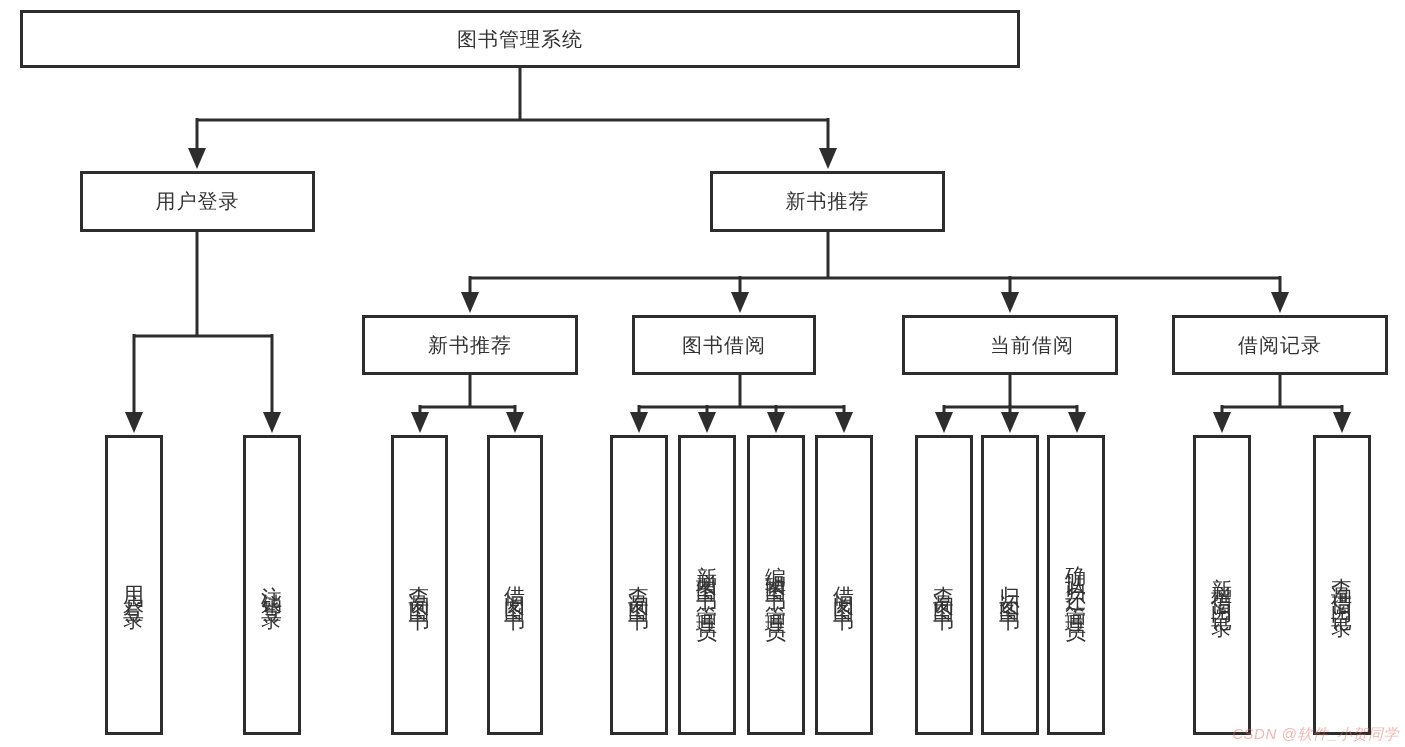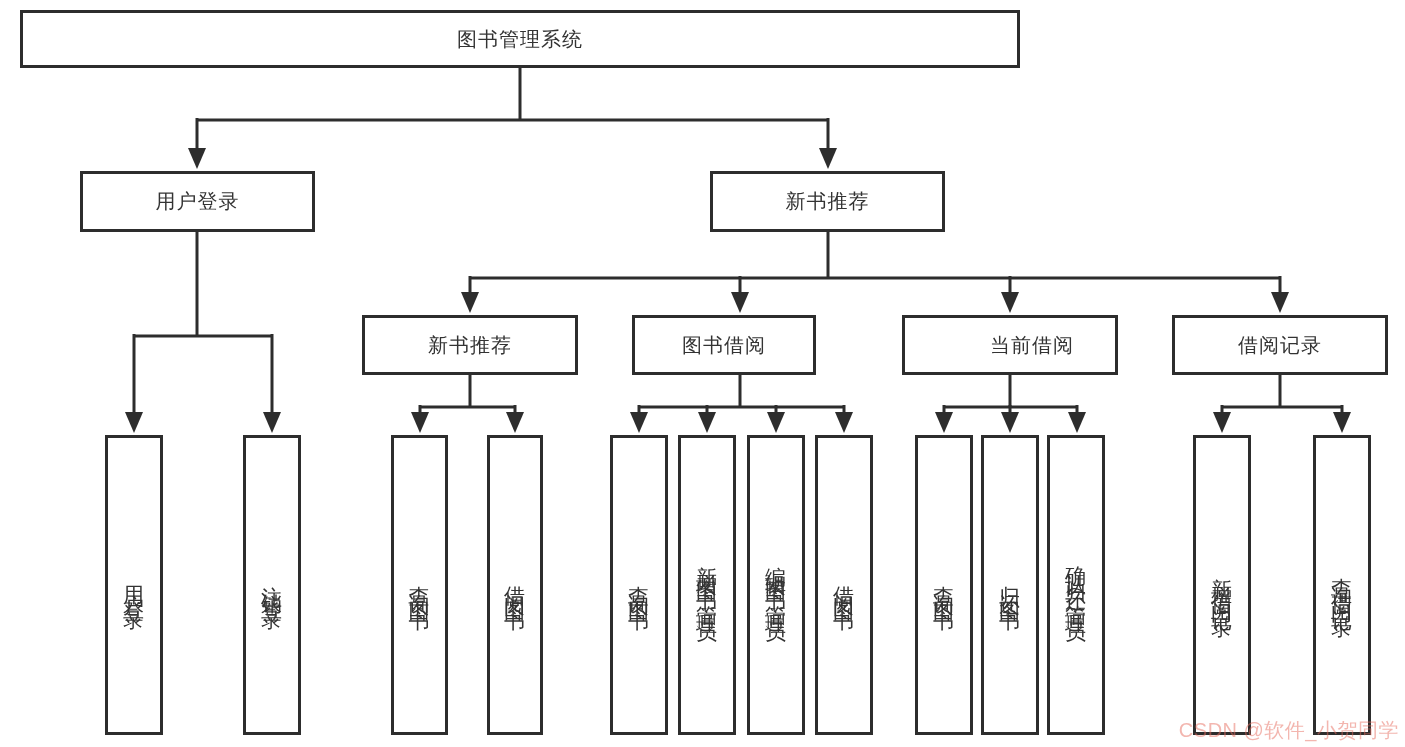--- a/index.html
+++ b/index.html
@@ -48,25 +48,26 @@
     font-size: 21px;
     letter-spacing: 8px;
     line-height: 1;
     color: #333333;
     white-space: nowrap;
   }
   .watermark {
     position: absolute;
     right: 6px;
     bottom: 3px;
-    font-size: 20px;
+    font-size: 15px;
     color: rgba(232, 110, 96, 0.5);
     letter-spacing: 0.5px;
     z-index: 5;
     white-space: nowrap;
+    font-style: italic;
   }
   svg line, svg polyline { stroke: #2d2d2d; stroke-width: 3; fill: none; }
   svg polygon { fill: #2d2d2d; stroke: none; }
 </style>
 </head>
 <body>
 
 <div id="stage">
 
   <svg id="connectors" viewBox="0 0 1405 747" xmlns="http://www.w3.org/2000/svg">

